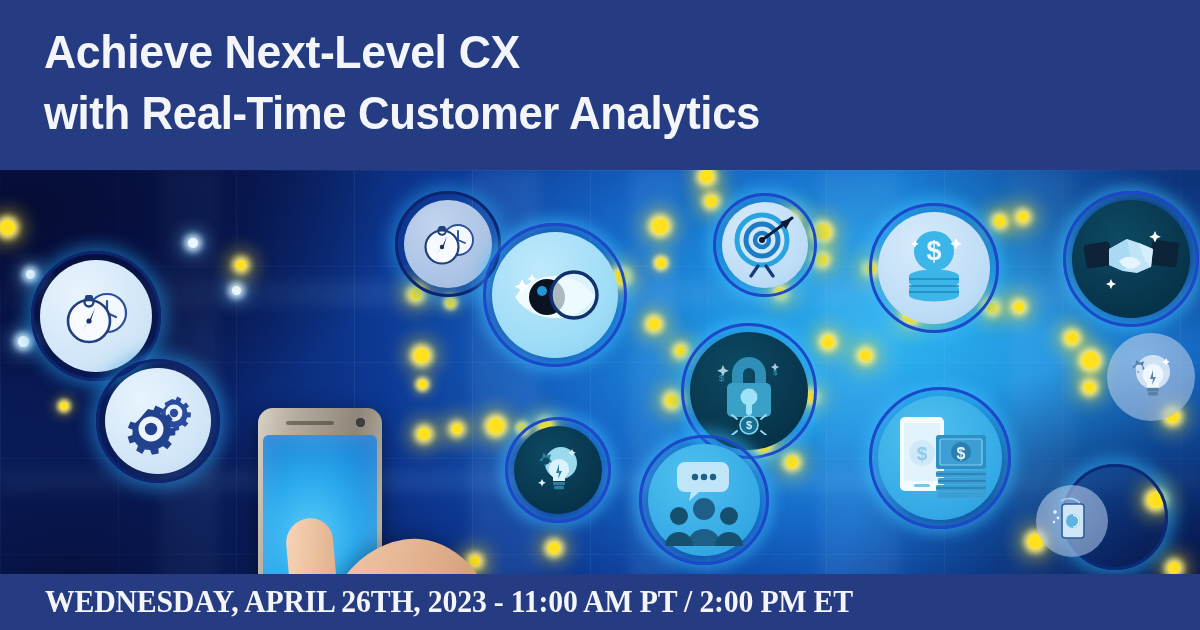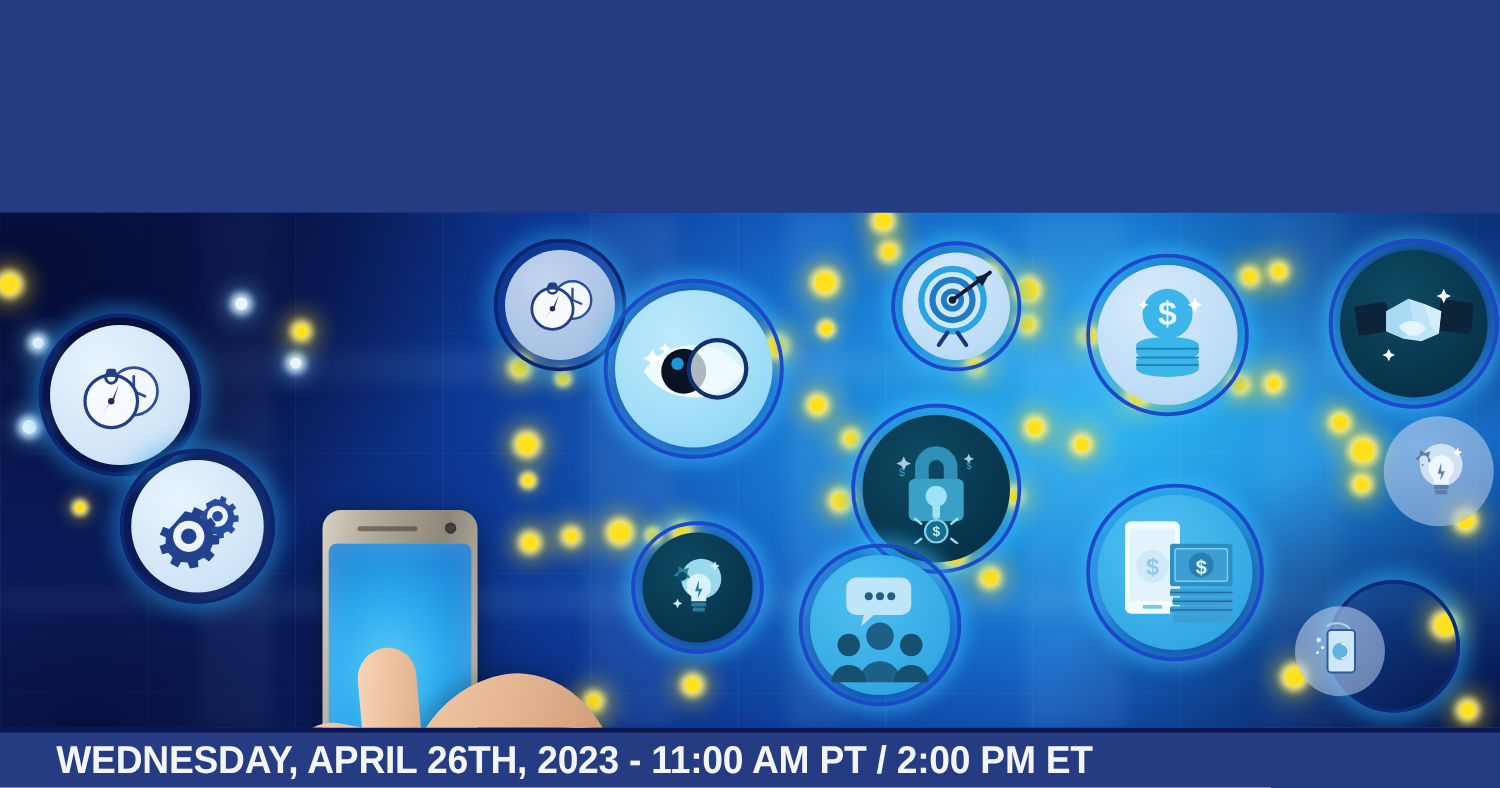--- a/index.html
+++ b/index.html
@@ -55,23 +55,24 @@
     transform: scaleX(0.95);
     transform-origin: left center;
   }
 
   
   .footer-bar {
     position: absolute;
     left: 0;
     bottom: 0;
     width: 1200px;
-    height: 44px;
+    height: 56px;
     background: #253c83;
     z-index: 40;
+    font-family: Liberation Serif, serif;
   }
   .footer-text {
     position: absolute;
     left: 45px;
     top: 50%;
     transform: translateY(-50%) scaleX(0.96);
     transform-origin: left center;
     color: #f4f5f9;
     font-size: 31px;
     font-weight: 700;
@@ -564,18 +565,22 @@
     <div class="dot lg" style="left:1084px;top:212px;width:11px;height:11px;"></div>
     <div class="dot lg" style="left:1166px;top:240px;width:13px;height:13px;"></div>
     <div class="dot lg" style="left:1028px;top:364px;width:15px;height:15px;"></div>
     <div class="dot lg" style="left:1148px;top:322px;width:16px;height:16px;"></div>
     <div class="dot lg" style="left:1168px;top:392px;width:12px;height:12px;"></div>
     <div class="dot lg" style="left:930px;top:298px;width:13px;height:13px;"></div>
     <div class="dot lg" style="left:776px;top:118px;width:9px;height:9px;"></div>
   </div>
 
   <div class="header-bar"></div>
+  <div class="title-block">
+    <div class="title-line title-line-1">Achieve Next-Level CX</div>
+    <div class="title-line title-line-2">with Real-Time Customer Analytics</div>
+  </div>
 
   <div class="footer-bar">
     <div class="footer-text">WEDNESDAY, APRIL 26TH, 2023 - 11:00 AM PT / 2:00 PM ET</div>
   </div>
 
 </div>
 
 </body></html>

